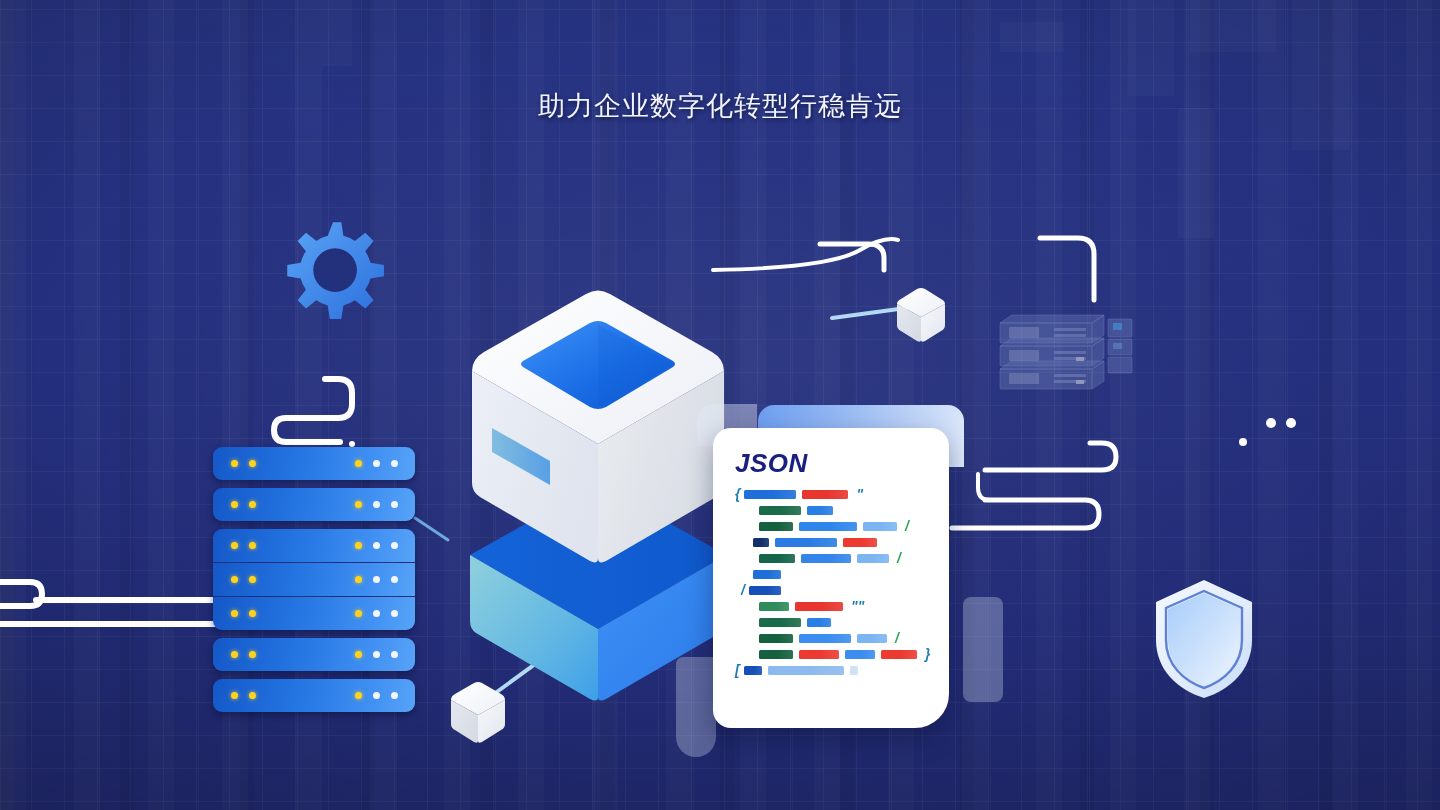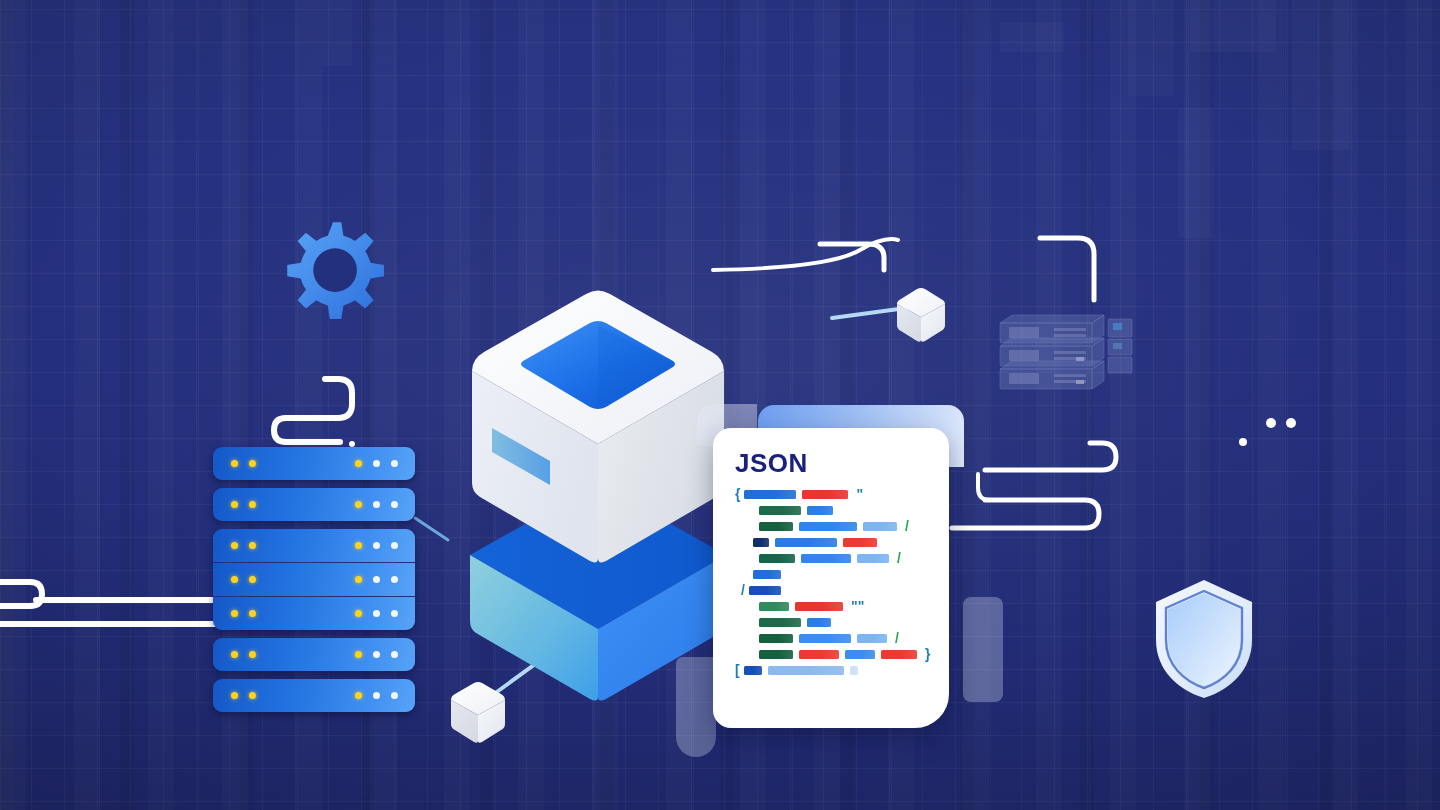--- a/index.html
+++ b/index.html
@@ -116,20 +116,21 @@
     background:linear-gradient(100deg,#6d9ef0 0%,#9cbdf3 45%,#dfe9fb 100%);
     z-index:14;
   }
   .json-card {
     position:absolute; left:713px; top:428px; width:236px; height:300px;
     background:#ffffff;
     border-radius:18px 18px 34px 18px;
     box-shadow:0 10px 26px rgba(5,12,45,0.35);
     z-index:16;
     padding:22px 18px 24px 22px;
+    font-style:italic;
   }
   .json-label {
     font-size:26px; font-weight:bold; color:#1a2080;
     letter-spacing:0.5px; line-height:1;
     font-family:"Liberation Sans", sans-serif;
   }
   .code-lines { margin-top:14px; }
   .code-row { display:flex; align-items:center; height:9px; margin-bottom:7px; }
   .seg { height:9px; border-radius:1.5px; }
   .brk { font-size:14px; font-weight:bold; line-height:9px; }
@@ -497,15 +498,16 @@
           <span class="seg" style="width: 18px; margin-right: 6px; background: linear-gradient(90deg, rgb(21, 80, 185) 0%, rgb(21, 80, 185) 55%, rgba(255, 255, 255, 0.25) 160%) rgb(21, 80, 185);"></span>
           <span class="seg" style="width: 76px; margin-right: 6px; background: linear-gradient(90deg, rgb(140, 185, 239) 0%, rgb(140, 185, 239) 55%, rgba(255, 255, 255, 0.25) 160%) rgb(140, 185, 239);"></span>
           <span class="seg" style="width: 8px; margin-right: 6px; background: linear-gradient(90deg, rgb(207, 224, 247) 0%, rgb(207, 224, 247) 55%, rgba(255, 255, 255, 0.25) 160%) rgb(207, 224, 247);"></span>
         </div>
       </div>
   </div>
 
   <div class="vignette"></div>
 
   <div class="title-wrap">
+    <div class="subtitle">助力企业数字化转型行稳肯远</div>
   </div>
 
 </div>
 
 </body></html>

